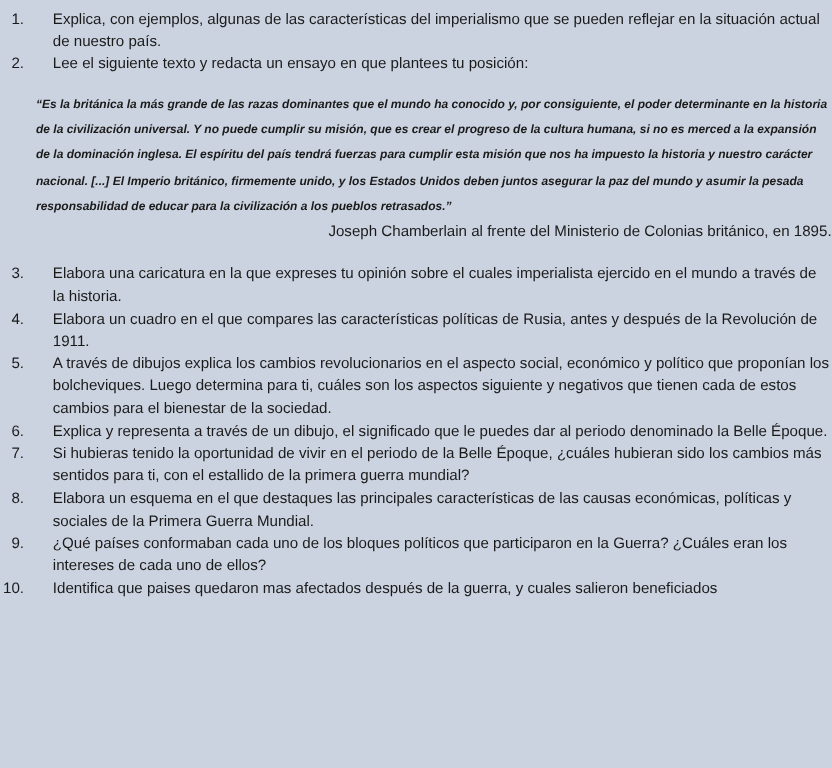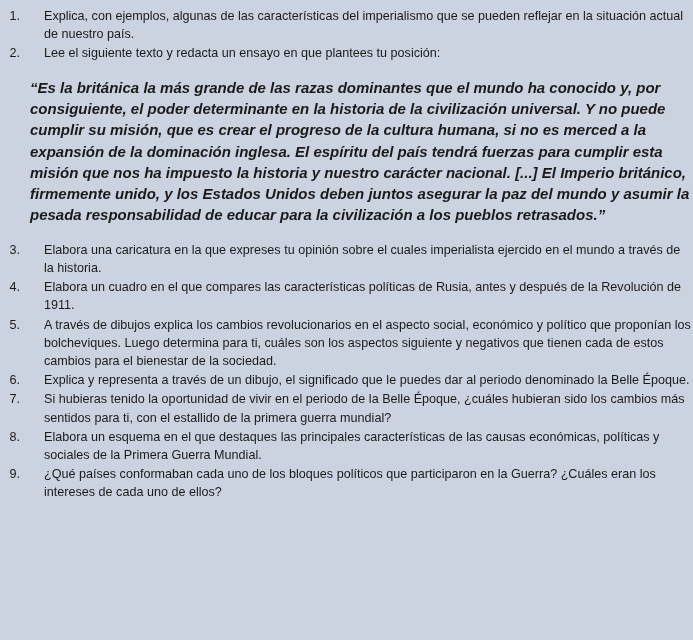--- a/index.html
+++ b/index.html
@@ -52,21 +52,21 @@
   .quote-block {
     margin: 0;
     padding: 0;
   }
   .quote-spacer {
     height: 13px;
   }
   .quote {
     font-style: italic;
     font-weight: bold;
-    font-size: 15px;
+    font-size: 10px;
     line-height: 21.3px;
     margin: 0 0 0 30px;
     padding-right: 0px;
   }
   .quote-source {
     font-size: 12.6px;
     line-height: 21.3px;
     margin: 0 0 0 30px;
     text-align: right;
     padding-right: 0px;
@@ -92,20 +92,21 @@
     </li>
 
     <li class="item">
       <span class="num">2.</span>
       <span class="body">Lee el siguiente texto y redacta un ensayo en que plantees tu posición:</span>
     </li>
 
     <div class="quote-block">
       <div class="quote-spacer"></div>
       <div class="quote">“Es la británica la más grande de las razas dominantes que el mundo ha conocido y, por consiguiente, el poder determinante en la historia de la civilización universal. Y no puede cumplir su misión, que es crear el progreso de la cultura humana, si no es merced a la expansión de la dominación inglesa. El espíritu del país tendrá fuerzas para cumplir esta misión que nos ha impuesto la historia y nuestro carácter nacional. [...] El Imperio británico, firmemente unido, y los Estados Unidos deben juntos asegurar la paz del mundo y asumir la pesada responsabilidad de educar para la civilización a los pueblos retrasados.”</div>
+      <div class="quote-source">Joseph Chamberlain al frente del Ministerio de Colonias británico, en 1895.</div>
       <div class="gap-after-quote"></div>
     </div>
 
     <li class="item">
       <span class="num">3.</span>
       <span class="body">Elabora una caricatura en la que expreses tu opinión sobre el cuales imperialista ejercido en el mundo a través de la historia.</span>
     </li>
 
     <li class="item">
       <span class="num">4.</span>
@@ -130,17 +131,21 @@
     <li class="item">
       <span class="num">8.</span>
       <span class="body">Elabora un esquema en el que destaques las principales características de las causas económicas, políticas y sociales de la Primera Guerra Mundial.</span>
     </li>
 
     <li class="item">
       <span class="num">9.</span>
       <span class="body">¿Qué países conformaban cada uno de los bloques políticos que participaron en la Guerra? ¿Cuáles eran los intereses de cada uno de ellos?</span>
     </li>
 
+    <li class="item">
+      <span class="num">10.</span>
+      <span class="body no-wrap-edge">Identifica que paises quedaron mas afectados después de la guerra, y cuales salieron beneficiados</span>
+    </li>
 
 
 
   </ol>
 </div>
 
 </body></html>

